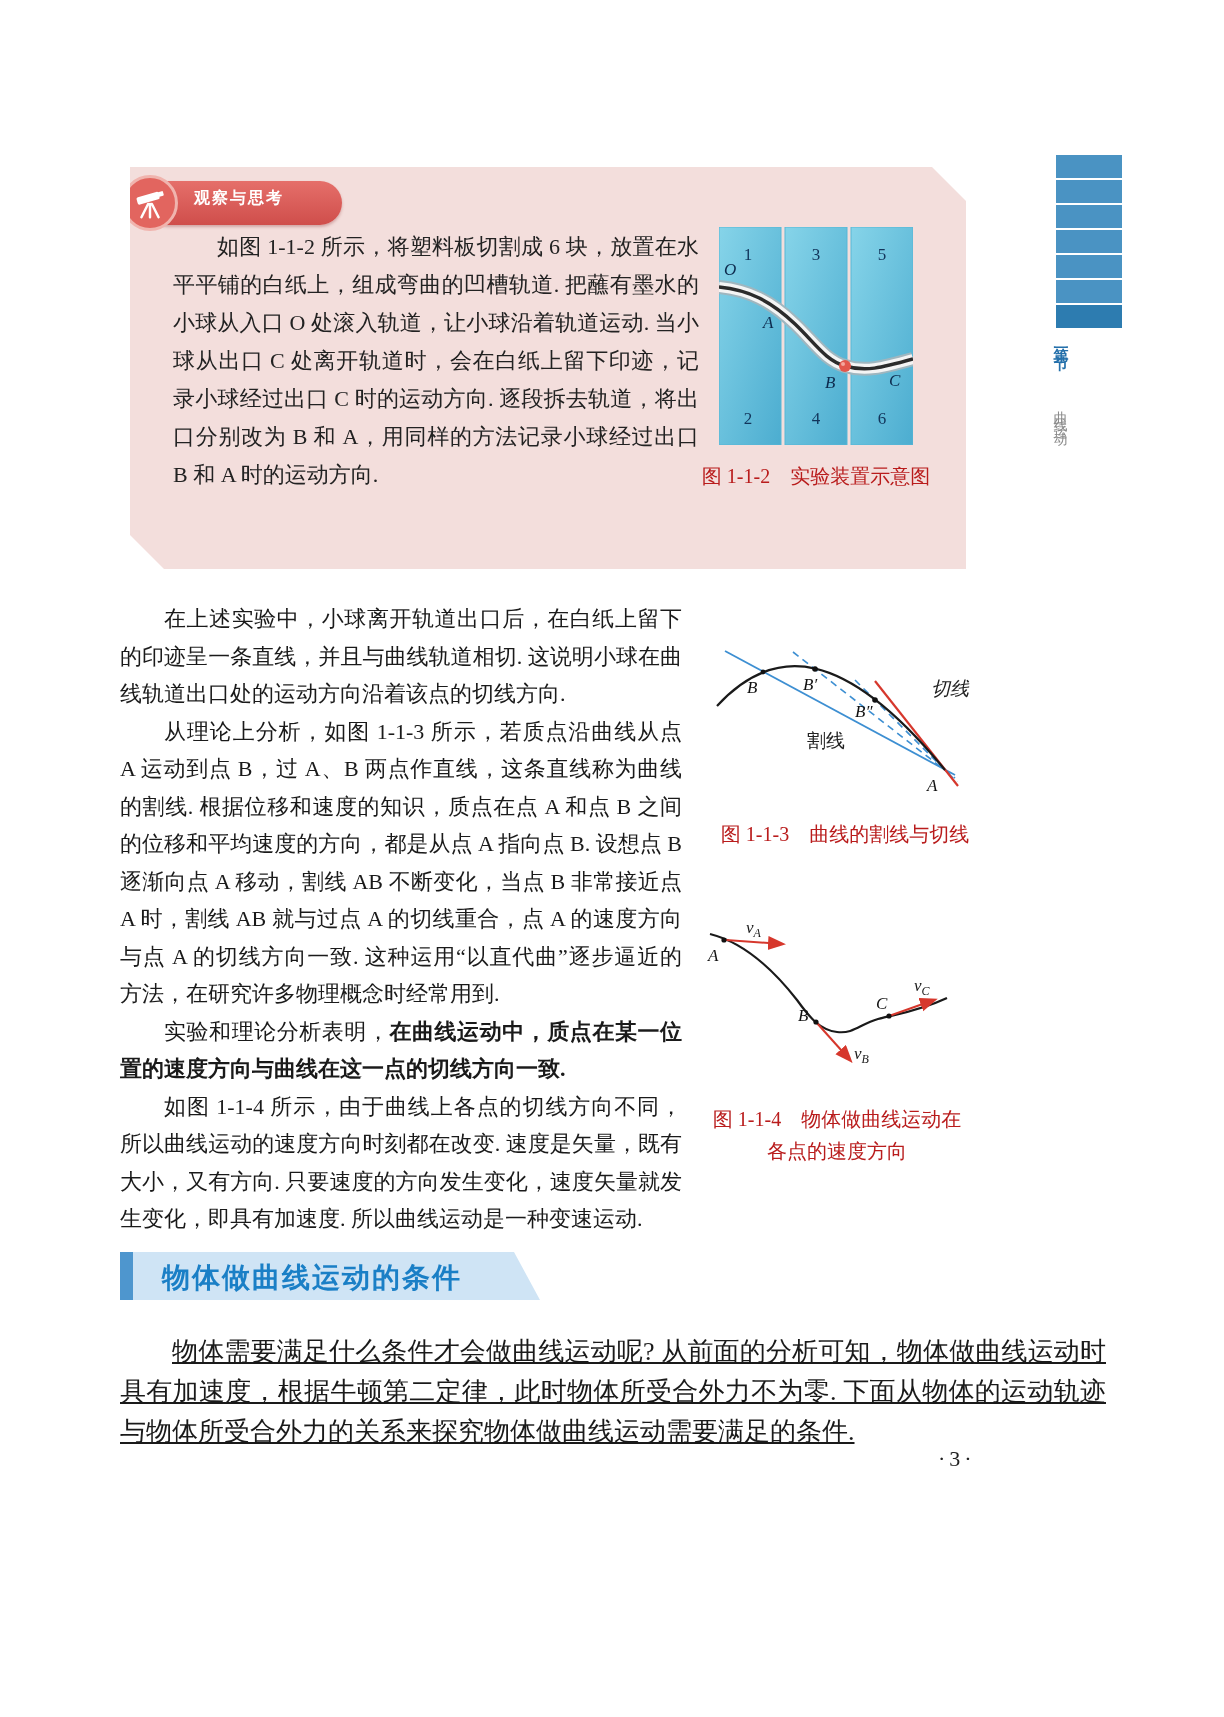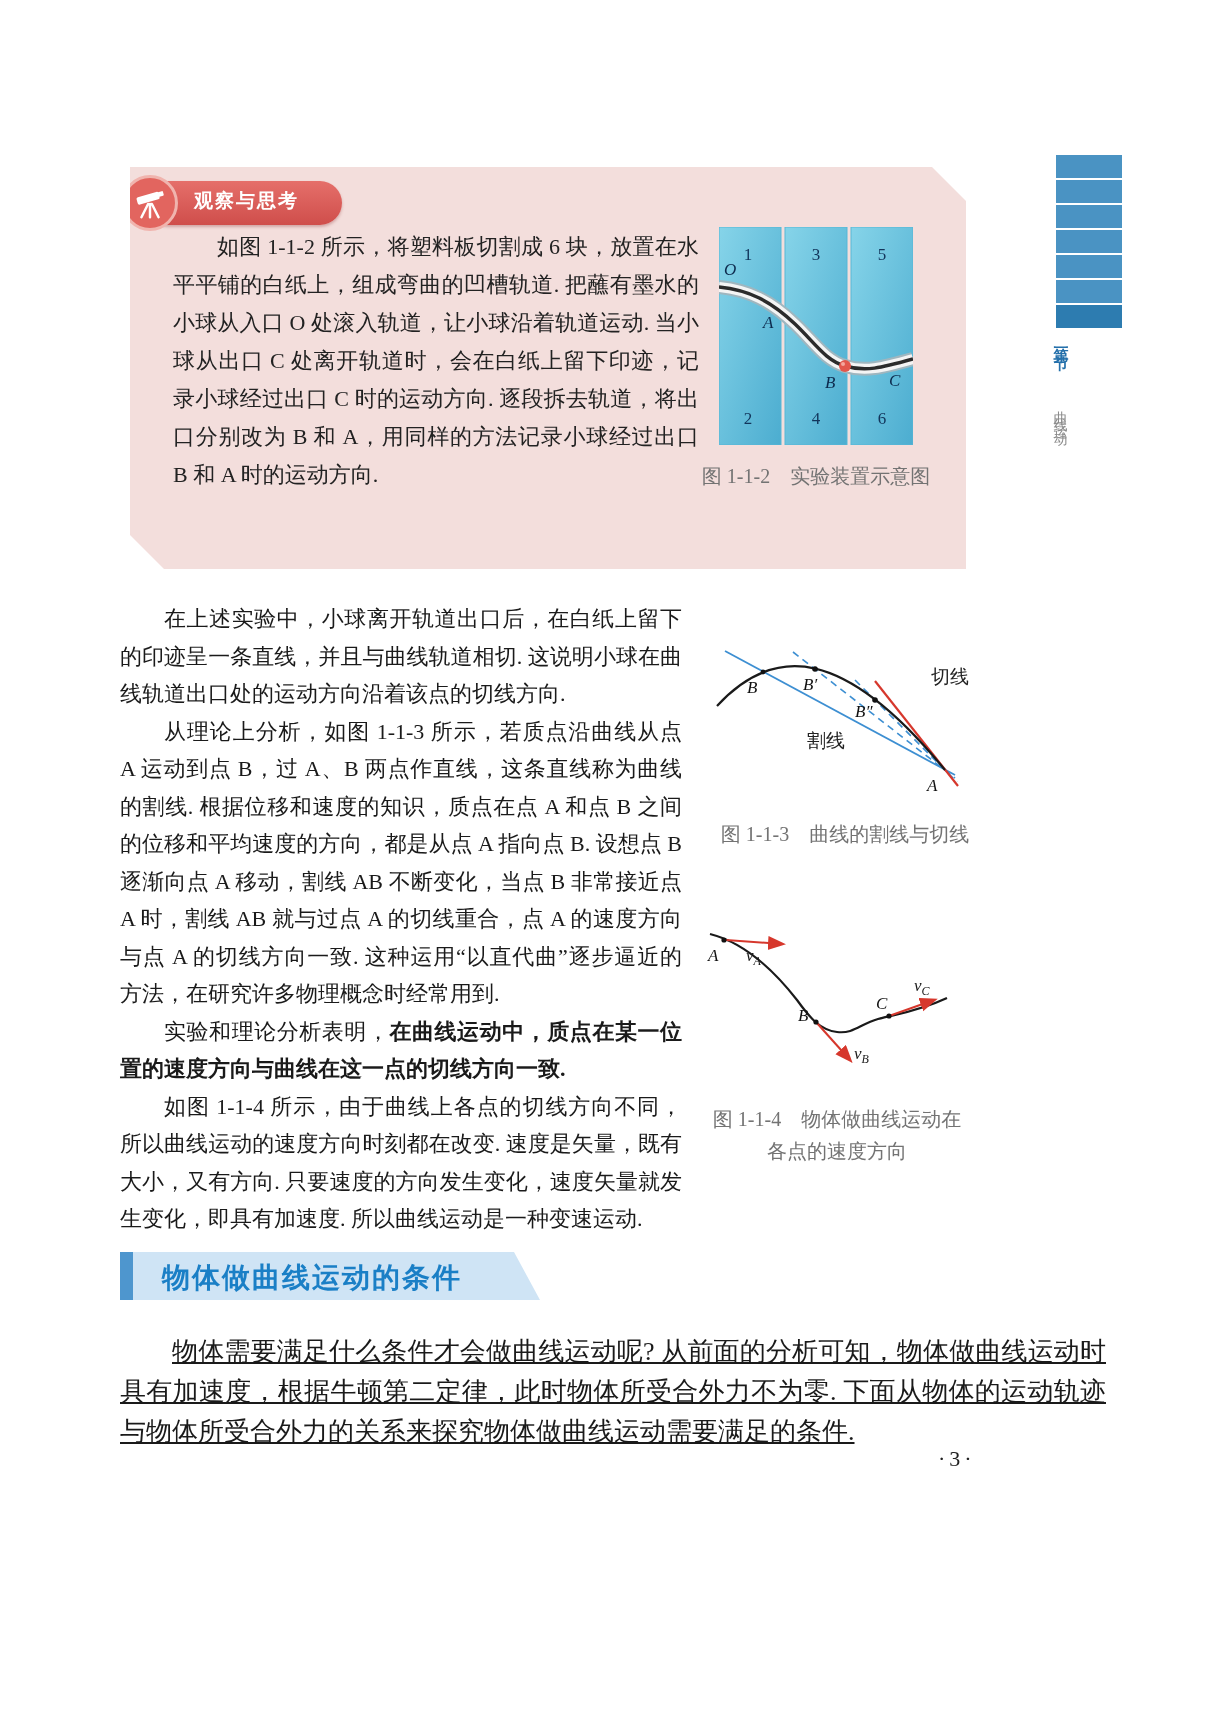--- a/index.html
+++ b/index.html
@@ -15,36 +15,36 @@
     background:#f3dedc;
     clip-path:polygon(0 0, 802px 0, 100% 34px, 100% 100%, 34px 100%, 0 368px);
   }
   .badge { position:absolute; left:-8px; top:8px; height:56px; width:260px; }
   .badge-pill {
     position:absolute; left:24px; top:6px; height:44px; width:196px; border-radius:22px;
     background:linear-gradient(180deg,#e56f6a,#cf4e4b);
     box-shadow:0 2px 3px rgba(150,60,60,.35);
   }
   .badge-label {
-    position:absolute; left:72px; top:13px; color:#ffffff; font-size:19px; font-weight:bold;
+    position:absolute; left:72px; top:13px; color:#ffffff; font-size:16px; font-weight:bold;
     font-family:"Liberation Sans", sans-serif; letter-spacing:2px; white-space:nowrap;
   }
   .badge-icon {
     position:absolute; left:0; top:0; width:56px; height:56px; border-radius:50%;
     background:#e2655f; border:3px solid #f0b4ae; z-index:2;
     display:flex; align-items:center; justify-content:center;
   }
   .observe-text {
     position:absolute; left:36px; top:54px; width:540px;
     font-size:22px; line-height:38px; text-align:justify; color:#222;
   }
   .observe-text p { margin:7px; text-indent:2em; }
 
   
-  .fig-caption { text-align:center; font-size:20px; color:#737373; line-height:30px; }
+  .fig-caption { text-align:center; font-size:20px; color:#b91c1c; line-height:30px; }
   .fig-label { position:absolute; font-style:italic; font-size:17px; color:#10243f; font-family:"Liberation Serif",serif; }
   .fig-label.dark { color:#111; }
   .fig-cnlabel { position:absolute; font-style:normal; font-size:19px; color:#222; }
   .vlabel { position:absolute; font-style:italic; font-size:17px; color:#1a1a1a; }
   .vlabel .sub { font-size:12px; vertical-align:-4px; }
 
   
   .fig2 { position:absolute; left:556px; top:60px; width:260px; }
   .fig2-canvas { position:relative; width:194px; height:218px; margin:0 auto; }
   .fig2 .num { position:absolute; width:14px; text-align:center; font-size:17px; color:#12355b; }
@@ -179,21 +179,21 @@
         <line x1="170" y1="63" x2="253" y2="168" stroke="#d6372c" stroke-width="2.2"></line>
         <path d="M 12 88 C 70 25, 140 30, 240 152" fill="none" stroke="#1a1a1a" stroke-width="2.2"></path>
         <circle cx="58" cy="54" r="2.4" fill="#111"></circle>
         <circle cx="110" cy="51" r="2.8" fill="#111"></circle>
         <circle cx="170" cy="82" r="2.8" fill="#111"></circle>
       </svg>
       <span class="fig-label dark" style="left:42px;  top:60px;">B</span>
       <span class="fig-label dark" style="left:98px;  top:57px;">B′</span>
       <span class="fig-label dark" style="left:150px; top:84px;">B″</span>
       <span class="fig-label dark" style="left:222px; top:158px;">A</span>
-      <span class="fig-cnlabel" style="left:226px; top:46px;">切线</span>
+      <span class="fig-cnlabel" style="left:226px; top:58px;font-style:italic;">切线</span>
       <span class="fig-cnlabel" style="left:102px; top:110px;">割线</span>
     </div>
     <div class="fig-caption">图 1-1-3　曲线的割线与切线</div>
   </div>
 
   <div class="fig4">
     <div class="fig4-canvas">
       <svg width="270" height="165" viewBox="0 0 270 165">
         <defs>
           <marker id="arrowRed" markerWidth="9" markerHeight="8" refX="7" refY="3.5" orient="auto">
@@ -204,21 +204,21 @@
         <line x1="24" y1="22" x2="80" y2="26" stroke="#d6372c" stroke-width="2" marker-end="url(#arrowRed)"></line>
         <line x1="114" y1="104" x2="148" y2="142" stroke="#d6372c" stroke-width="2" marker-end="url(#arrowRed)"></line>
         <line x1="187" y1="98" x2="232" y2="82" stroke="#d6372c" stroke-width="2" marker-end="url(#arrowRed)"></line>
         <circle cx="22" cy="22" r="2.6" fill="#111"></circle>
         <circle cx="114" cy="104" r="2.6" fill="#111"></circle>
         <circle cx="187" cy="98" r="2.6" fill="#111"></circle>
       </svg>
       <span class="fig-label dark" style="left:6px;   top:28px;">A</span>
       <span class="fig-label dark" style="left:96px;  top:88px;">B</span>
       <span class="fig-label dark" style="left:174px; top:76px;">C</span>
-      <span class="vlabel" style="left:44px;  top:0px;margin-top:28px;"><span>v</span><span class="sub">A</span></span>
+      <span class="vlabel" style="left:44px;  top:0px;"><span>v</span><span class="sub">A</span></span>
       <span class="vlabel" style="left:152px; top:126px;"><span>v</span><span class="sub">B</span></span>
       <span class="vlabel" style="left:212px; top:58px;"><span>v</span><span class="sub">C</span></span>
     </div>
     <div class="fig-caption">
       <div>图 1-1-4　物体做曲线运动在</div>
       <div>各点的速度方向</div>
     </div>
   </div>
 
   <div class="section-heading">

